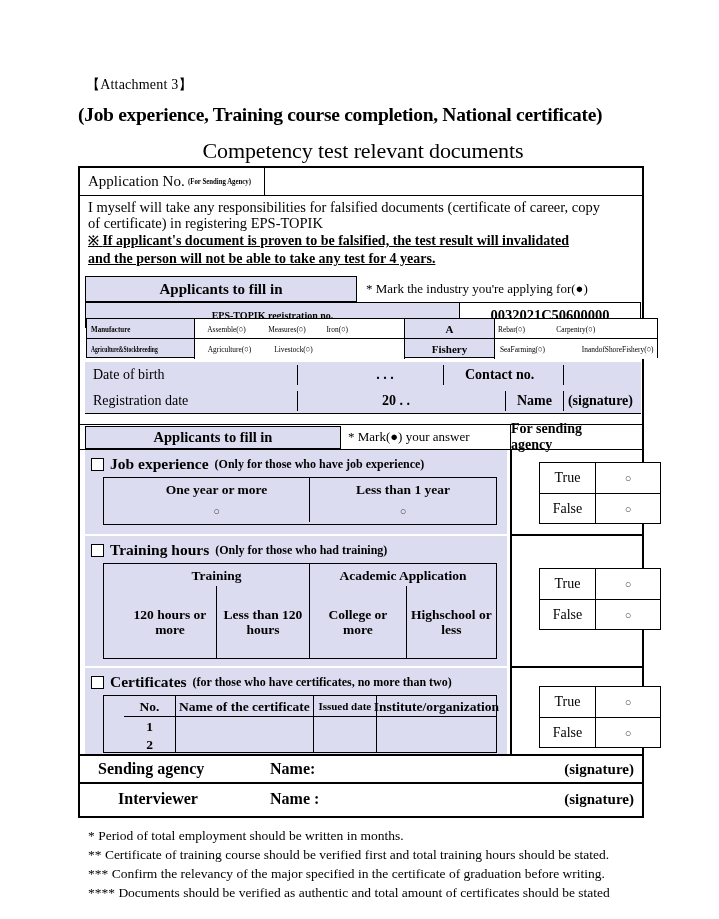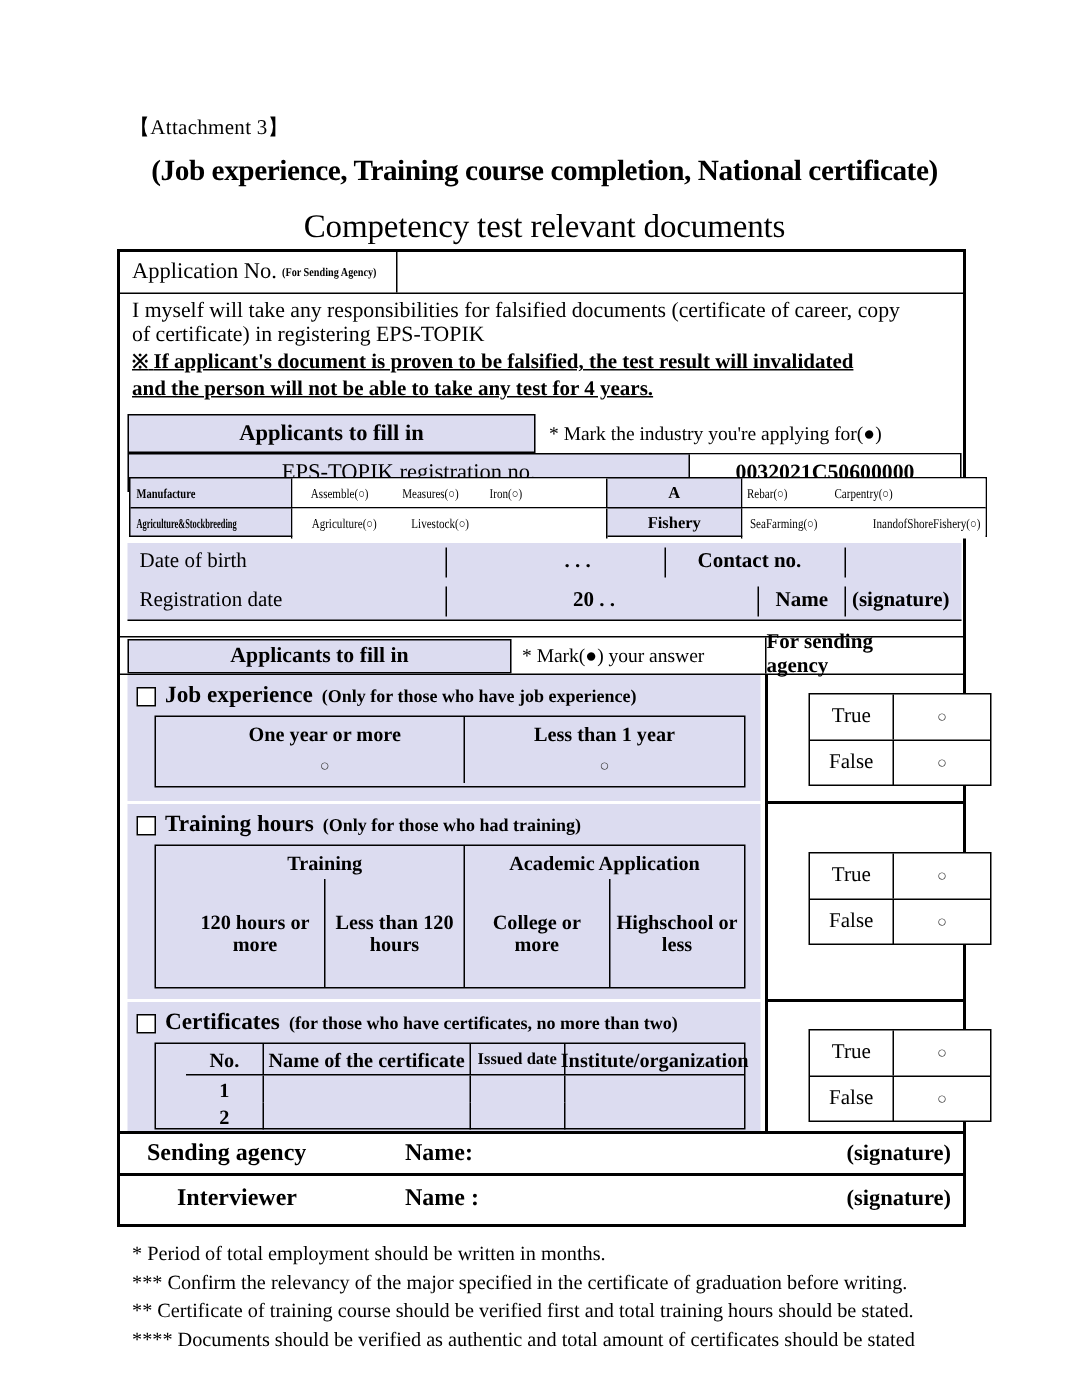--- a/index.html
+++ b/index.html
@@ -10,21 +10,21 @@
   }
   .page{position:relative;width:719px;height:919px;}
 
   
   .attachment{
     position:absolute;left:86px;top:76px;
     font-size:14px;letter-spacing:.2px;
   }
   .title-bold{
     position:absolute;left:78px;top:104px;width:570px;
-    text-align:center;font-weight:bold;font-size:19.5px;
+    font-weight:bold;font-size:19.5px;
     letter-spacing:-.3px;white-space:nowrap;
   }
   .title-main{
     position:absolute;left:78px;top:138px;width:570px;
     text-align:center;font-size:22px;letter-spacing:-.1px;
   }
 
   
   .frame{
     position:absolute;left:78px;top:166px;width:566px;height:652px;
@@ -73,21 +73,21 @@
 
   
   .reg-row{
     position:absolute;left:5px;top:134px;width:556px;height:26px;
     background:#dcdcf0;border:1.6px solid #000;box-sizing:border-box;
   }
   .reg-label{
     position:absolute;left:0;top:0;width:374px;height:100%;
     border-right:1.6px solid #000;box-sizing:border-box;
     display:flex;align-items:center;justify-content:center;
-    font-weight:normal;font-size:15px;
+    font-weight:bold;font-size:10px;
   }
   .reg-value{
     position:absolute;left:374px;top:0;right:0;height:100%;
     display:flex;align-items:center;justify-content:center;
     font-weight:bold;font-size:14.5px;background:#fff;
   }
 
   
   .ind-table{
     position:absolute;left:86px;top:318px;width:572px;height:40px;
@@ -415,18 +415,18 @@
       <div class="ind-c name2">Fishery</div>
       <div class="ind-c opts2">
         <span class="sqc">SeaFarming(○)</span>
         <span class="sqc">InandofShoreFishery(○)</span>
       </div>
     </div>
   </div>
 
   <div class="footnotes">
     <div class="fn">* Period of total employment should be written in months.</div>
+    <div class="fn">** Certificate of training course should be verified first and total training hours should be stated.</div>
     <div class="fn">*** Confirm the relevancy of the major specified in the certificate of graduation before writing.</div>
-    <div class="fn">** Certificate of training course should be verified first and total training hours should be stated.</div>
     <div class="fn">**** Documents should be verified as authentic and total amount of certificates should be stated</div>
   </div>
 
 </div>
 
 </body></html>

